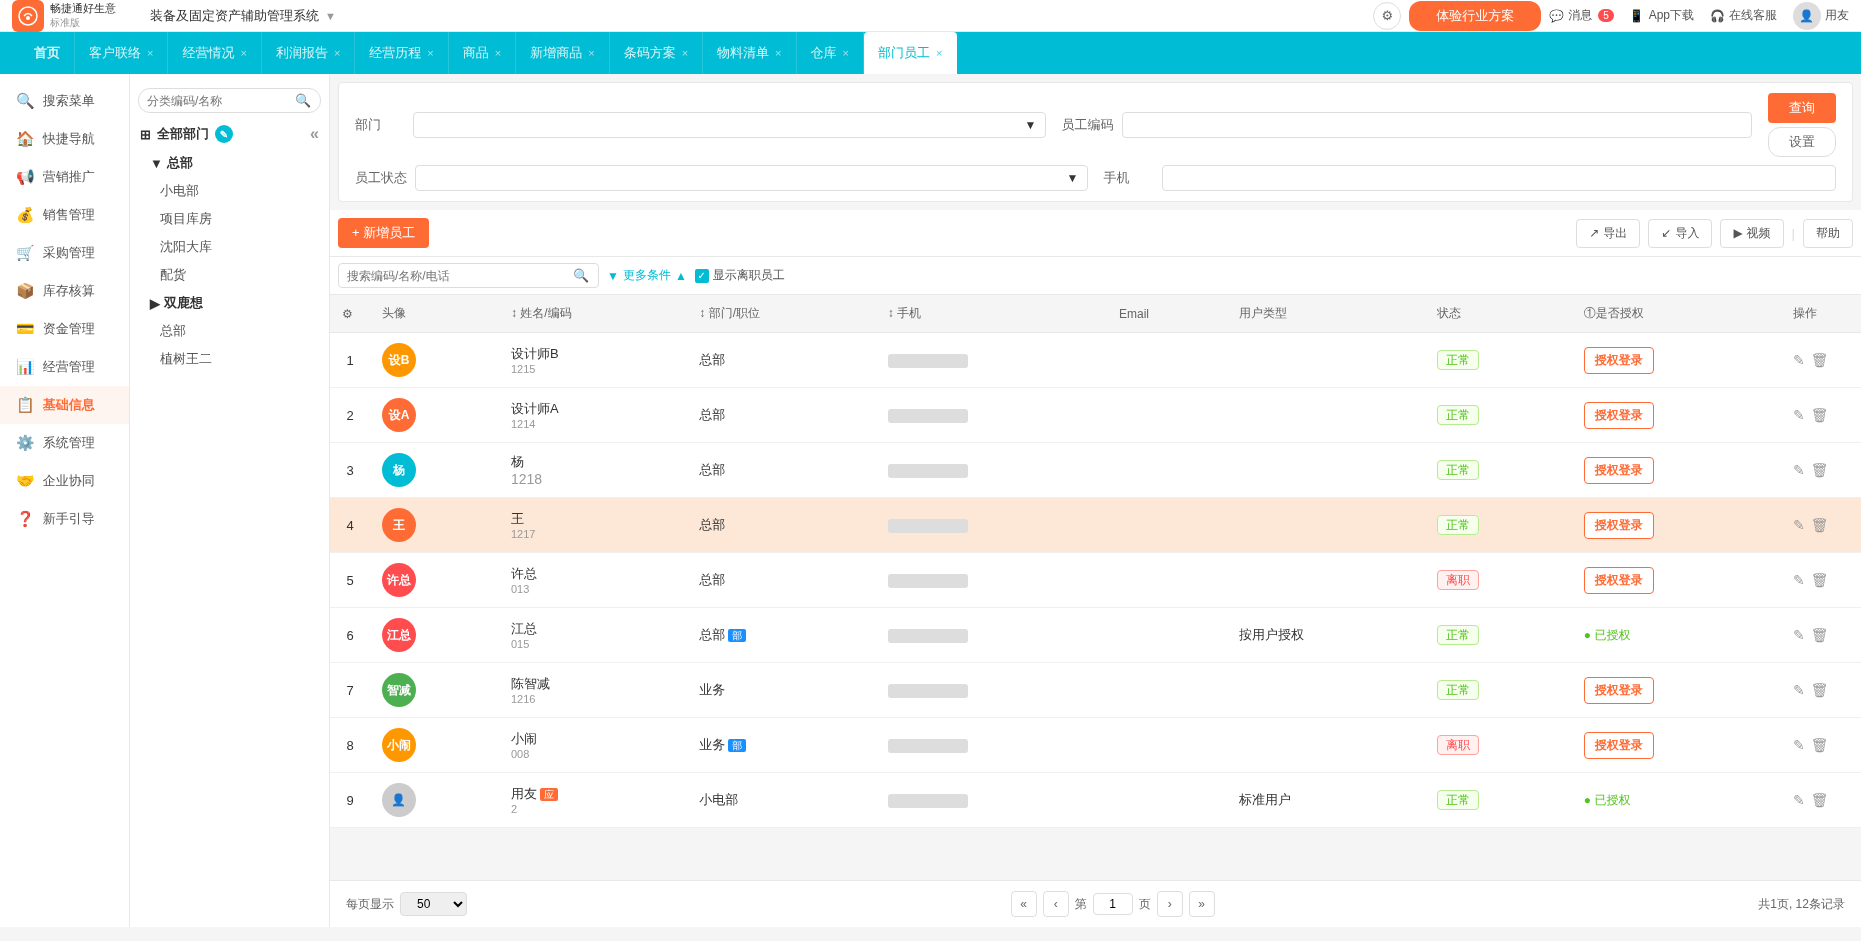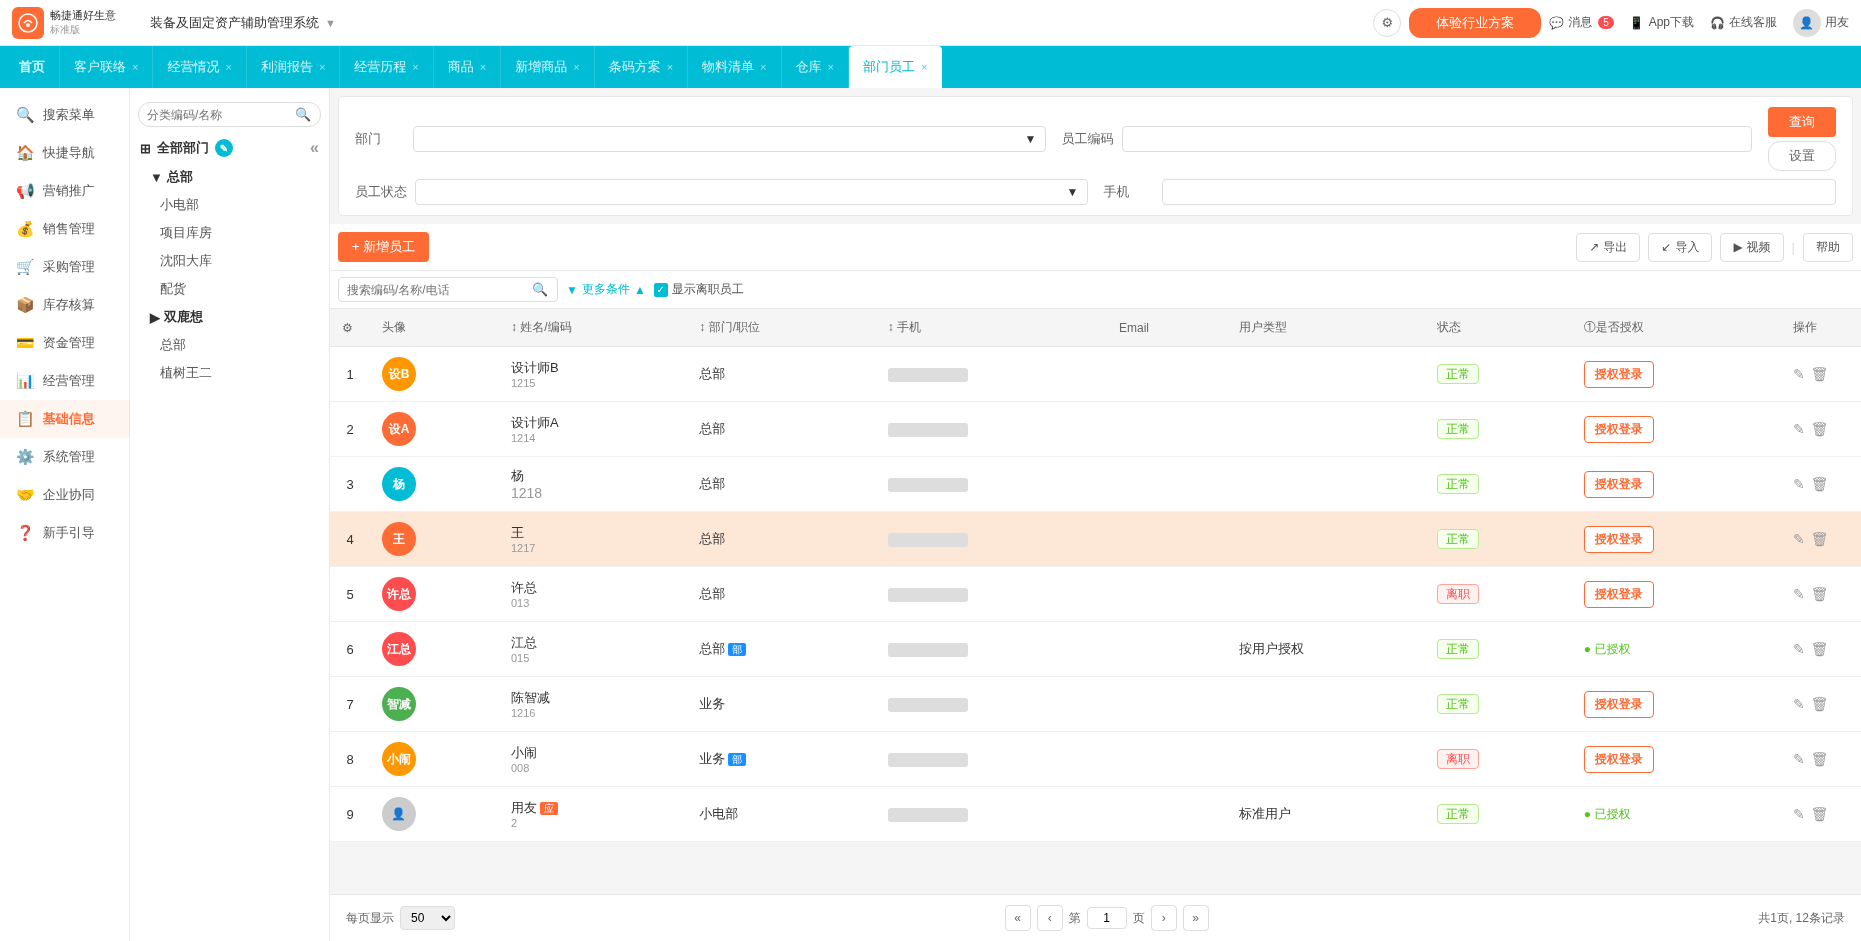--- a/index.html
+++ b/index.html
@@ -1,20 +1,20 @@
 <!DOCTYPE html>
 <html><head>
   <meta charset="utf-8">
   <style>
     * { box-sizing: border-box; margin: 0; padding: 0; font-family: 'Microsoft YaHei', Arial, sans-serif; }
     body { background: #f5f5f5; font-size: 13px; color: #333; }
 
     
     .top-bar {
-      display: flex; align-items: center; height: 46px;
+      display: flex; align-items: center; height: 32px;
       background: #fff; border-bottom: 1px solid #e8e8e8;
       padding: 0 12px; gap: 8px;
     }
     .logo-area {
       display: flex; align-items: center; gap: 6px;
       width: 130px; flex-shrink: 0;
     }
     .logo-icon {
       width: 32px; height: 32px; background: #ff6b35; border-radius: 6px;
       display: flex; align-items: center; justify-content: center;
@@ -45,21 +45,21 @@
       background: #ff4d4f; color: #fff; border-radius: 10px;
       font-size: 10px; padding: 1px 5px; margin-left: 2px;
     }
     .user-avatar {
       width: 28px; height: 28px; background: #ddd; border-radius: 50%;
       display: flex; align-items: center; justify-content: center; color: #999;
     }
 
     
     .nav-tabs {
-      display: flex; align-items: center; background: #00bcd4; height: 42px; padding: 0 5px;
+      display: flex; align-items: center; background: #00bcd4; height: 42px; padding: 0 20px;
       overflow-x: auto;
     }
     .nav-tab {
       display: flex; align-items: center; gap: 4px; padding: 0 14px; height: 42px;
       color: rgba(255,255,255,0.85); font-size: 13px; cursor: pointer; white-space: nowrap;
       border-right: 1px solid rgba(255,255,255,0.15);
     }
     .nav-tab:first-child { font-weight: bold; }
     .nav-tab.active {
       background: #fff; color: #00bcd4; border-radius: 4px 4px 0 0;
@@ -171,21 +171,21 @@
     }
     .toolbar-right { margin-left: auto; display: flex; gap: 8px; align-items: center; }
 
     
     .search-bar {
       display: flex; align-items: center; padding: 6px 8px; background: #fff;
       border-bottom: 1px solid #e8e8e8; gap: 8px;
     }
     .search-input-wrap {
       display: flex; align-items: center; border: 1px solid #ddd; border-radius: 4px;
-      padding: 4px 8px; gap: 4px; width: 220px;
+      padding: 4px 8px; gap: 4px; width: 261px;
     }
     .search-input-wrap input { border: none; outline: none; font-size: 12px; flex: 1; }
     .more-filter-btn {
       display: flex; align-items: center; gap: 4px; color: #00bcd4; font-size: 12px; cursor: pointer;
     }
     .show-resigned {
       display: flex; align-items: center; gap: 4px; font-size: 12px; color: #555;
     }
     .checkbox-teal {
       width: 14px; height: 14px; background: #00bcd4; border-radius: 2px;
@@ -242,21 +242,21 @@
       background: #ff6b35; color: #fff; border-radius: 2px;
       font-size: 10px; padding: 1px 4px; margin-left: 3px;
     }
 
     
     .pagination {
       display: flex; align-items: center; justify-content: space-between;
       padding: 10px 16px; background: #fff; border-top: 1px solid #e8e8e8;
     }
     .page-size { display: flex; align-items: center; gap: 6px; font-size: 12px; color: #666; }
-    .page-size select { border: 1px solid #ddd; border-radius: 4px; padding: 3px 6px; font-size: 12px; }
+    .page-size select { border: 1px solid #ddd; border-radius: 4px; padding: 3px 12px; font-size: 12px; }
     .page-nav { display: flex; align-items: center; gap: 6px; font-size: 12px; color: #666; }
     .page-btn {
       border: 1px solid #ddd; background: #fff; border-radius: 4px;
       width: 26px; height: 26px; display: flex; align-items: center; justify-content: center;
       cursor: pointer; color: #666; font-size: 12px;
     }
     .page-btn:disabled { color: #ccc; cursor: default; }
     .page-input {
       width: 40px; border: 1px solid #ddd; border-radius: 4px;
       padding: 3px 6px; text-align: center; font-size: 12px;

